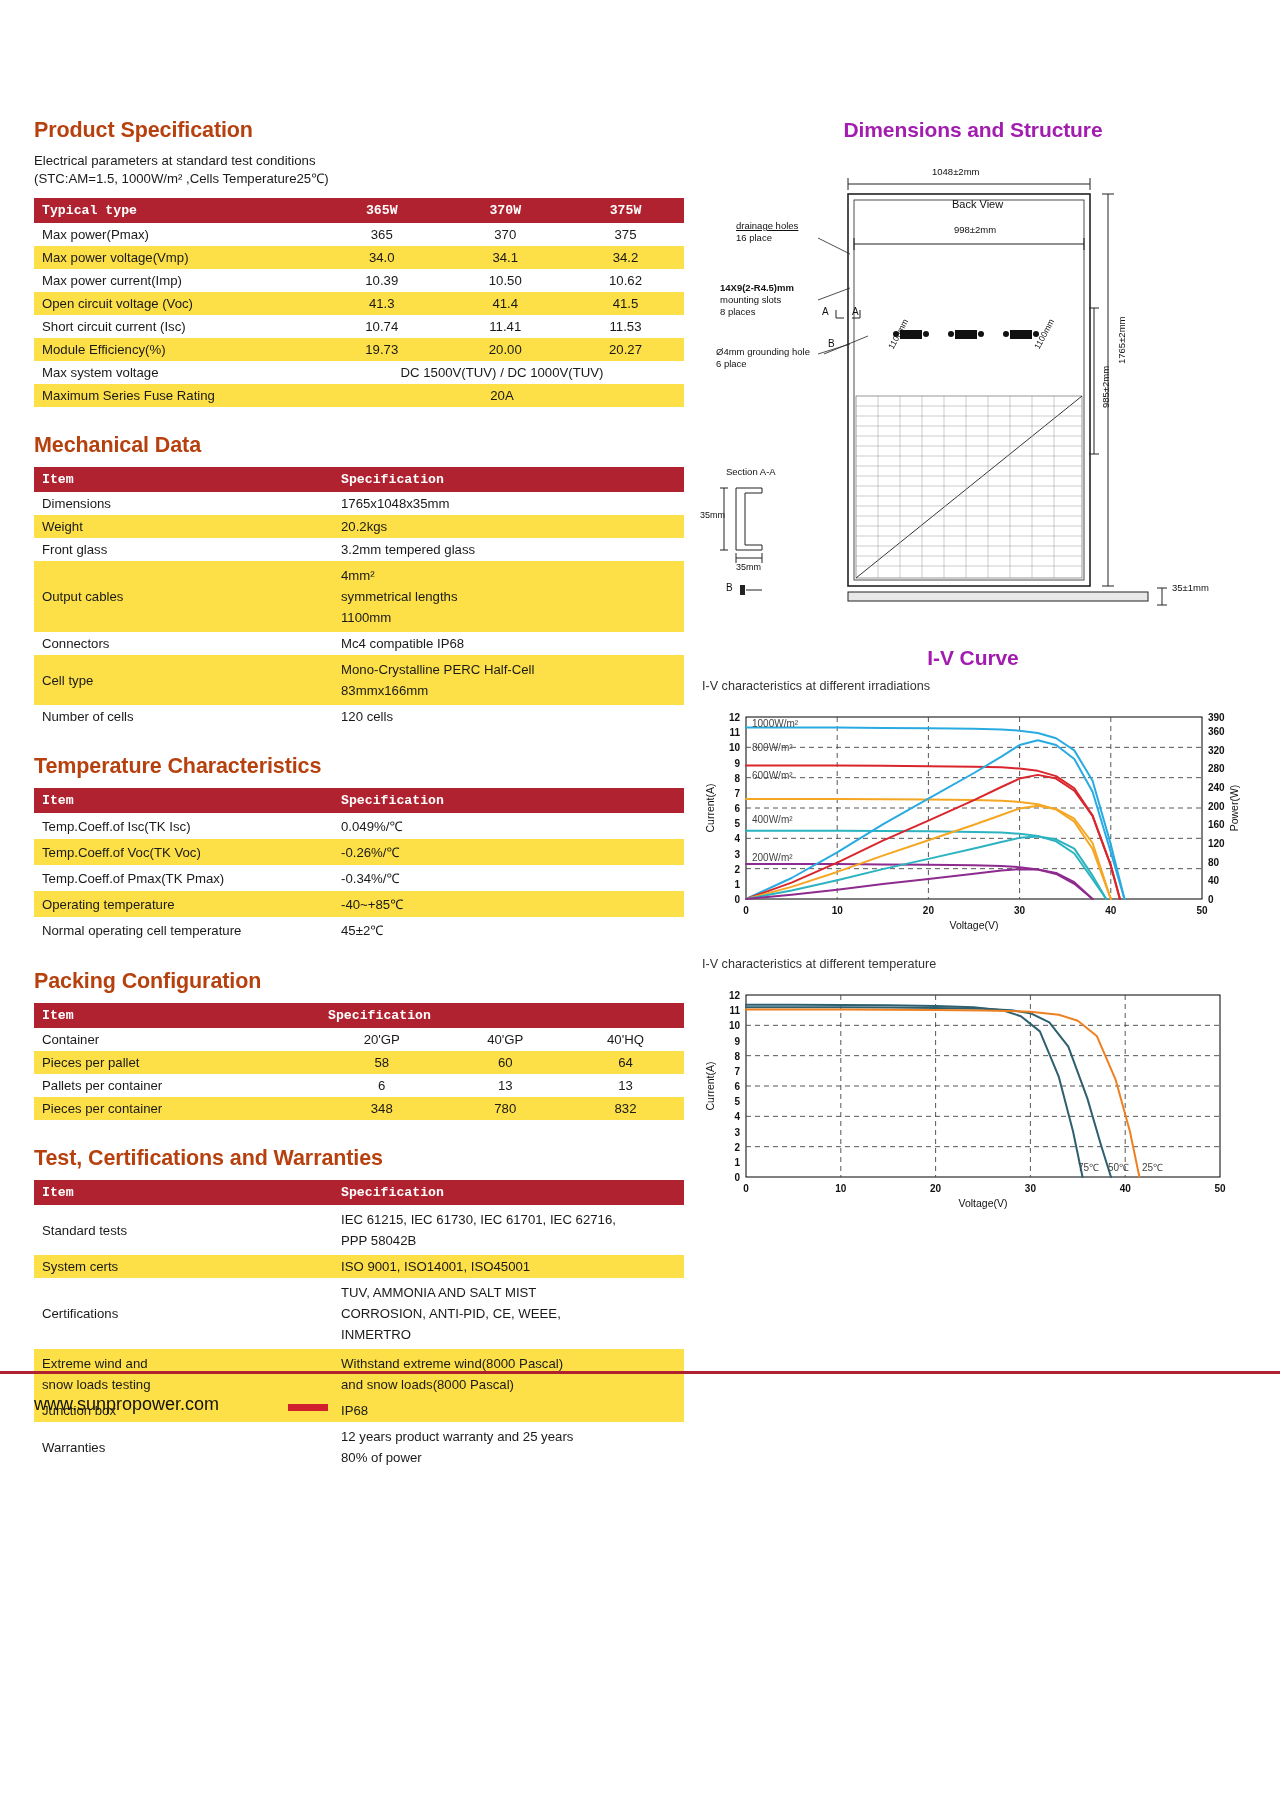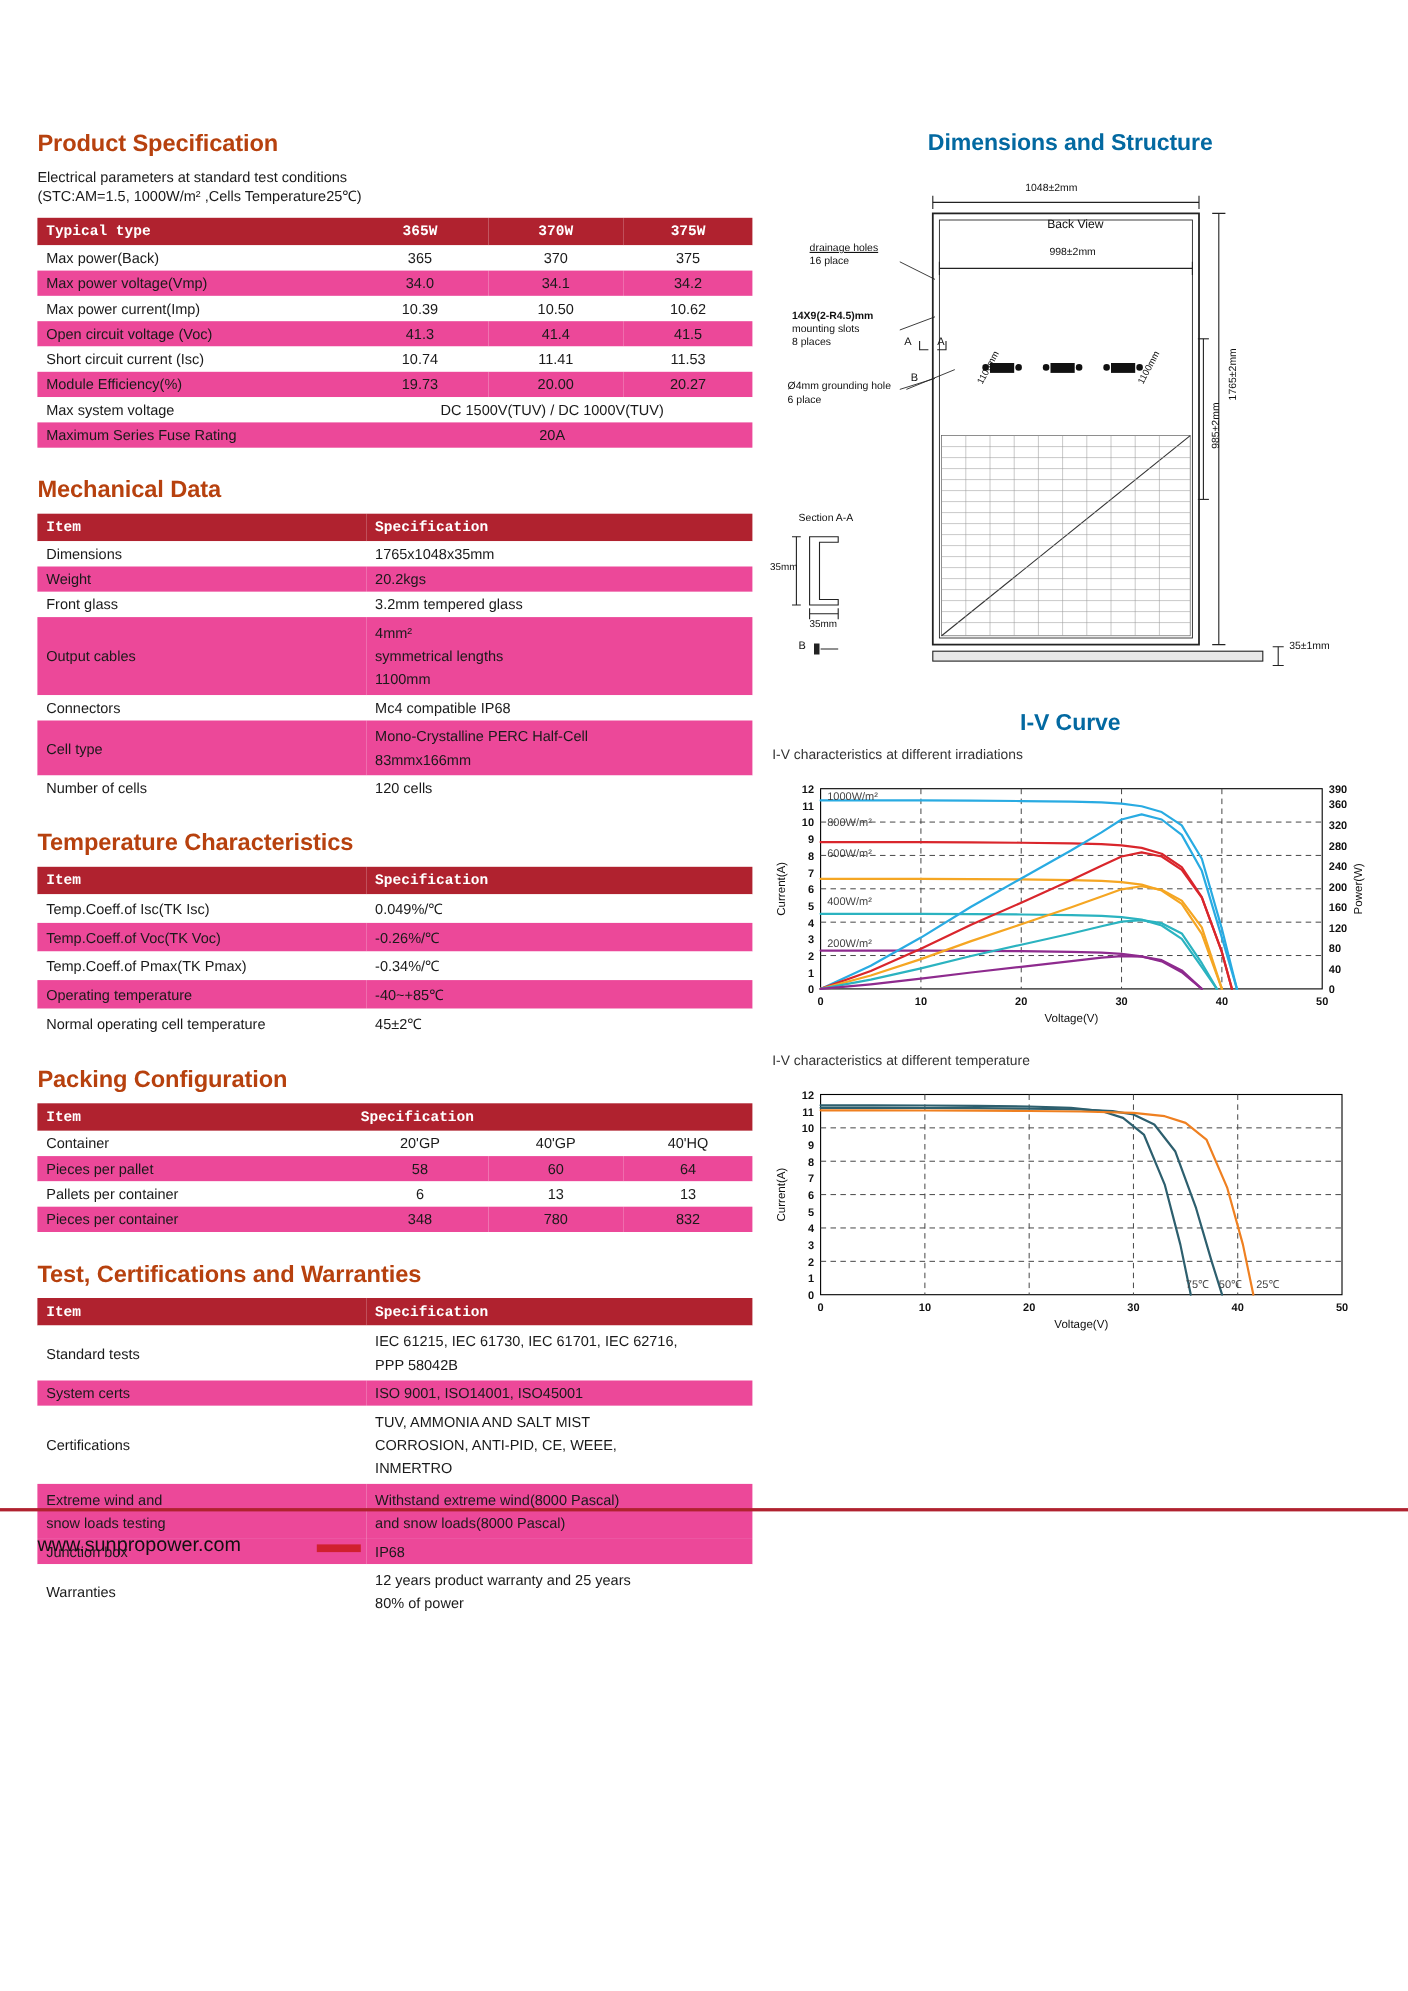--- a/index.html
+++ b/index.html
@@ -17,35 +17,35 @@
   
   .col-left  { position:absolute; left:34px;  top:118px; width:650px; }
   .col-right { position:absolute; left:700px; top:118px; width:546px; }
 
   
   h2.section {
     font-size:21.5px; font-weight:bold; color:#b7410e;
     margin:0 0 9px 0; letter-spacing:-0.1px;
   }
   h2.section.right {
-    color:#0369a1; text-align:center; font-size:21px;
+    color:#a21caf; text-align:center; font-size:21px;
   }
   .subnote { font-size:13.2px; line-height:18px; color:#1a1a1a; margin:0 0 10px 0; }
   .chart-caption { font-size:12.6px; color:#333; margin:0 0 10px 2px; }
 
   
   table.spec { width:100%; border-collapse:collapse; font-size:13.2px; }
   table.spec th {
     background:#b0222f; color:#fff; text-align:left; font-weight:bold;
     padding:5px 8px; font-size:13.2px;font-family:Liberation Mono, monospace;
   }
   table.spec th.c { text-align:center; }
   table.spec td { padding:4px 8px; vertical-align:middle; }
   table.spec td.c { text-align:center; }
-  table.spec tr.alt td { background:#ec4899; }
+  table.spec tr.alt td { background:#fde047; }
   table.spec tr.plain td { background:#ffffff; }
   .multi { line-height:21px; }
   .tall td { padding-top:6px; padding-bottom:6px; }
   .sec-gap { height:26px; }
 
   
   .dims-wrap { position:relative; width:100%; height:470px; margin-top:16px; }
 
   
   .chart-box { position:relative; width:100%; }
@@ -82,21 +82,21 @@
       <thead>
         <tr>
           <th style="width:44%">Typical type</th>
           <th class="c" style="width:19%">365W</th>
           <th class="c" style="width:19%">370W</th>
           <th class="c" style="width:18%">375W</th>
         </tr>
       </thead>
       <tbody>
         <tr class="plain">
-          <td>Max power(Back)</td>
+          <td>Max power(Pmax)</td>
           <td class="c">365</td>
           <td class="c">370</td>
           <td class="c">375</td>
         </tr>
         <tr class="alt">
           <td>Max power voltage(Vmp)</td>
           <td class="c">34.0</td>
           <td class="c">34.1</td>
           <td class="c">34.2</td>
         </tr>

